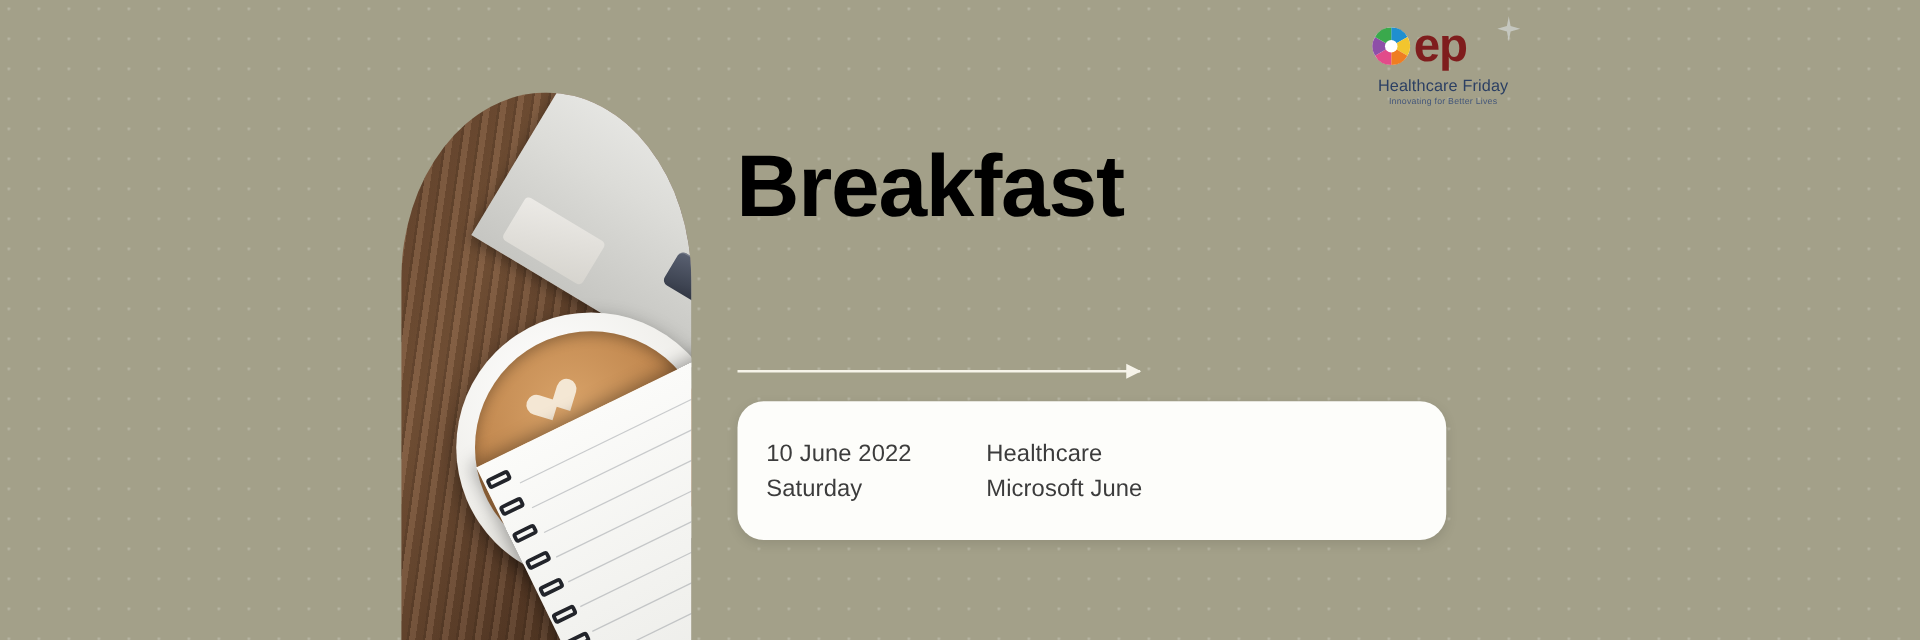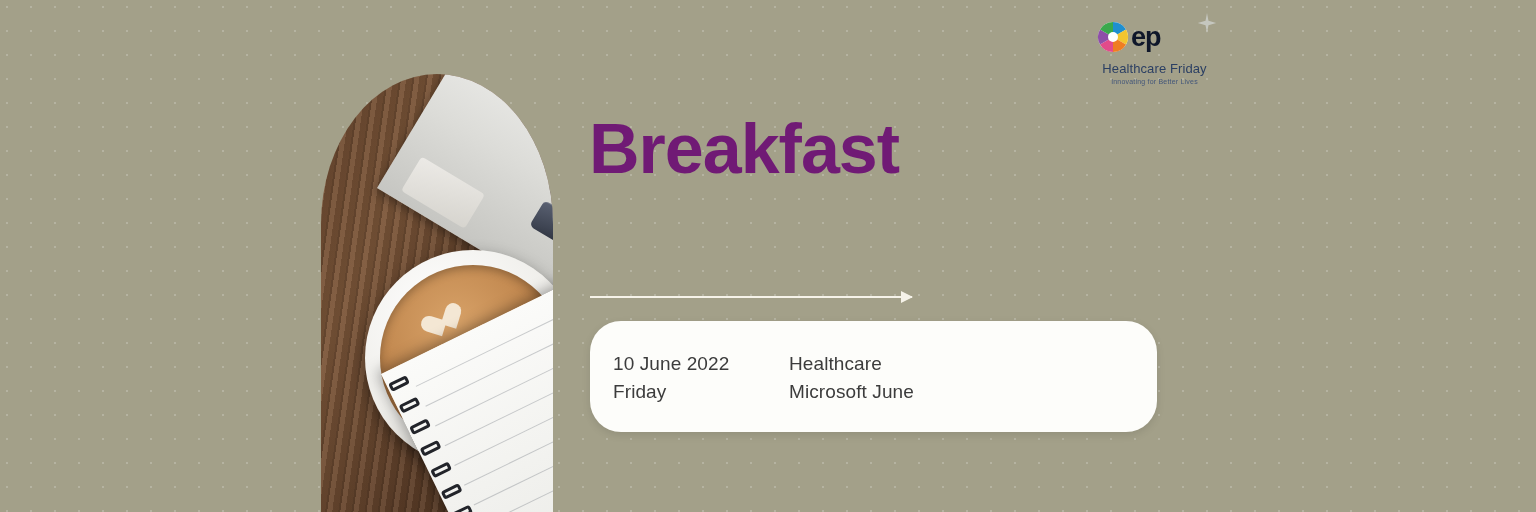--- a/index.html
+++ b/index.html
@@ -137,21 +137,21 @@
     width:20px; height:9px;
     border:3px solid #22242a;
     border-radius:3px;
     background:transparent;
   }
 
   
   #headline {
     position:absolute;
     left:589px; top:108px;
-    color:#701a75;
+    color:#000000;
     font-size:70px;
     font-weight:bold;
     line-height:82px;
     letter-spacing:-1px;
   }
   #headline .ln { display:block; white-space:nowrap; }
 
   
   #arrow-rule {
     position:absolute;
@@ -169,21 +169,21 @@
     border-top:6px solid transparent;
     border-bottom:6px solid transparent;
   }
 
   
   #info-card {
     position:absolute;
     left:590px; top:321px;
     width:567px; height:111px;
     background:#fdfdfa;
-    border-radius:31px;
+    border-radius:21px;
     box-shadow:0 3px 9px rgba(0,0,0,0.10);
   }
   .card-cols {
     position:absolute;
     left:23px; top:29px;
     display:flex;
   }
   .card-col { display:flex; flex-direction:column; }
   .card-col.left  { width:176px; }
   .card-col .line {
@@ -201,23 +201,23 @@
     width:115px; height:80px;
   }
   #logo .mark-row {
     position:relative;
     height:46px;
     display:flex; align-items:center;
   }
   #logo .pie { width:32px; height:32px; display:block; }
   #logo .ep {
     margin-left:2px;
-    font-size:27px;
+    font-size:38px;
     font-weight:bold;
-    color:#0f172a;
+    color:#7f1d1d;
     line-height:40px;
     letter-spacing:-1px;
     text-align:center;
   }
   #logo .sparkle {
     position:absolute;
     right:-6px; top:-2px;
     width:22px; height:22px;
     opacity:0.5;
   }
@@ -294,21 +294,21 @@
 
   <div id="arrow-rule">
     <div class="shaft"></div>
     <div class="head"></div>
   </div>
 
   <div id="info-card">
     <div class="card-cols">
       <div class="card-col left">
         <span class="line">10 June 2022</span>
-        <span class="line">Friday</span>
+        <span class="line">Saturday</span>
       </div>
       <div class="card-col">
         <span class="line">Healthcare</span>
         <span class="line">Microsoft June</span>
       </div>
     </div>
   </div>
 
   <div id="logo">
     <div class="mark-row">

